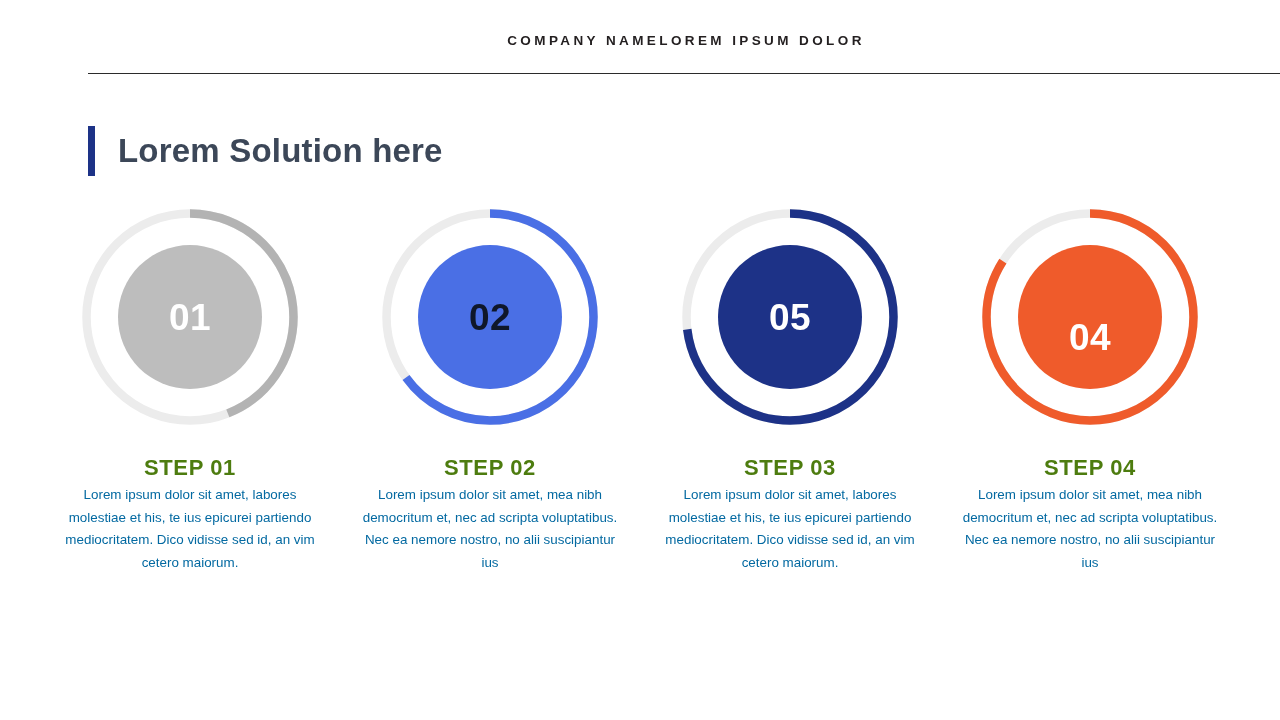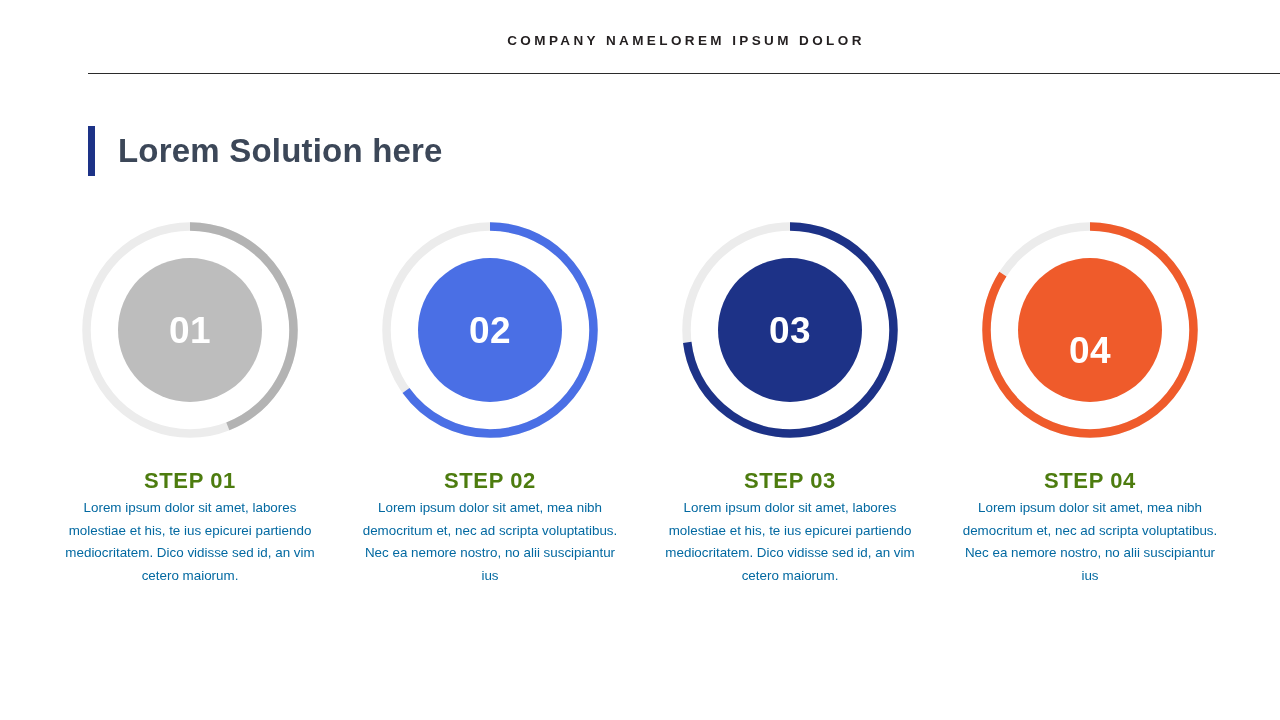--- a/index.html
+++ b/index.html
@@ -61,21 +61,21 @@
     font-weight: 600;
     color: #3c4758;
     letter-spacing: 0.2px;
     white-space: nowrap;
   }
 
   
   .steps {
     position: absolute;
     left: 40px;
-    top: 215px;
+    top: 202px;
     width: 1200px;
     display: flex;
   }
   .step {
     width: 300px;
     display: flex;
     flex-direction: column;
     align-items: center;
   }
 
@@ -155,34 +155,34 @@
       <div class="step-title">STEP 01</div>
       <div class="step-body">Lorem ipsum dolor sit amet, labores molestiae et his, te ius epicurei partiendo mediocritatem.  Dico vidisse sed id, an vim cetero maiorum.</div>
     </div>
     <div class="step">
       <div class="ring-wrap">
         <svg class="ring-svg" viewBox="0 0 230 230">
           <circle cx="115" cy="115" r="103.5" fill="none" stroke="#ececec" stroke-width="8.5"></circle>
           <circle cx="115" cy="115" r="103.5" fill="none" stroke="#4a6fe5" stroke-width="8.5" stroke-linecap="butt" stroke-dasharray="422.70129154050665 650.3096792930871" transform="rotate(-90 115 115)"></circle>
         </svg>
         <div class="inner-disc" style="background: rgb(74, 111, 229);">
-          <span class="inner-num" style="color: #ffffff;">02</span>
+          <span class="inner-num" style="color: #0f172a;">02</span>
         </div>
       </div>
       <div class="step-title">STEP 02</div>
       <div class="step-body">Lorem ipsum dolor sit amet, mea nibh democritum  et, nec ad scripta voluptatibus. Nec ea nemore nostro, no alii suscipiantur ius</div>
     </div>
     <div class="step">
       <div class="ring-wrap">
         <svg class="ring-svg" viewBox="0 0 230 230">
           <circle cx="115" cy="115" r="103.5" fill="none" stroke="#ececec" stroke-width="8.5"></circle>
           <circle cx="115" cy="115" r="103.5" fill="none" stroke="#1d3287" stroke-width="8.5" stroke-linecap="butt" stroke-dasharray="474.72606588395365 650.3096792930871" transform="rotate(-90 115 115)"></circle>
         </svg>
         <div class="inner-disc" style="background: rgb(29, 50, 135);">
-          <span class="inner-num" style="color: rgb(255, 255, 255);">03</span>
+          <span class="inner-num" style="color: rgb(255, 255, 255);">05</span>
         </div>
       </div>
       <div class="step-title">STEP 03</div>
       <div class="step-body">Lorem ipsum dolor sit amet, labores molestiae et his, te ius epicurei partiendo mediocritatem.  Dico vidisse sed id, an vim cetero maiorum.</div>
     </div>
     <div class="step">
       <div class="ring-wrap">
         <svg class="ring-svg" viewBox="0 0 230 230">
           <circle cx="115" cy="115" r="103.5" fill="none" stroke="#ececec" stroke-width="8.5"></circle>
           <circle cx="115" cy="115" r="103.5" fill="none" stroke="#ef5b2b" stroke-width="8.5" stroke-linecap="butt" stroke-dasharray="546.2601306061932 650.3096792930871" transform="rotate(-90 115 115)"></circle>

